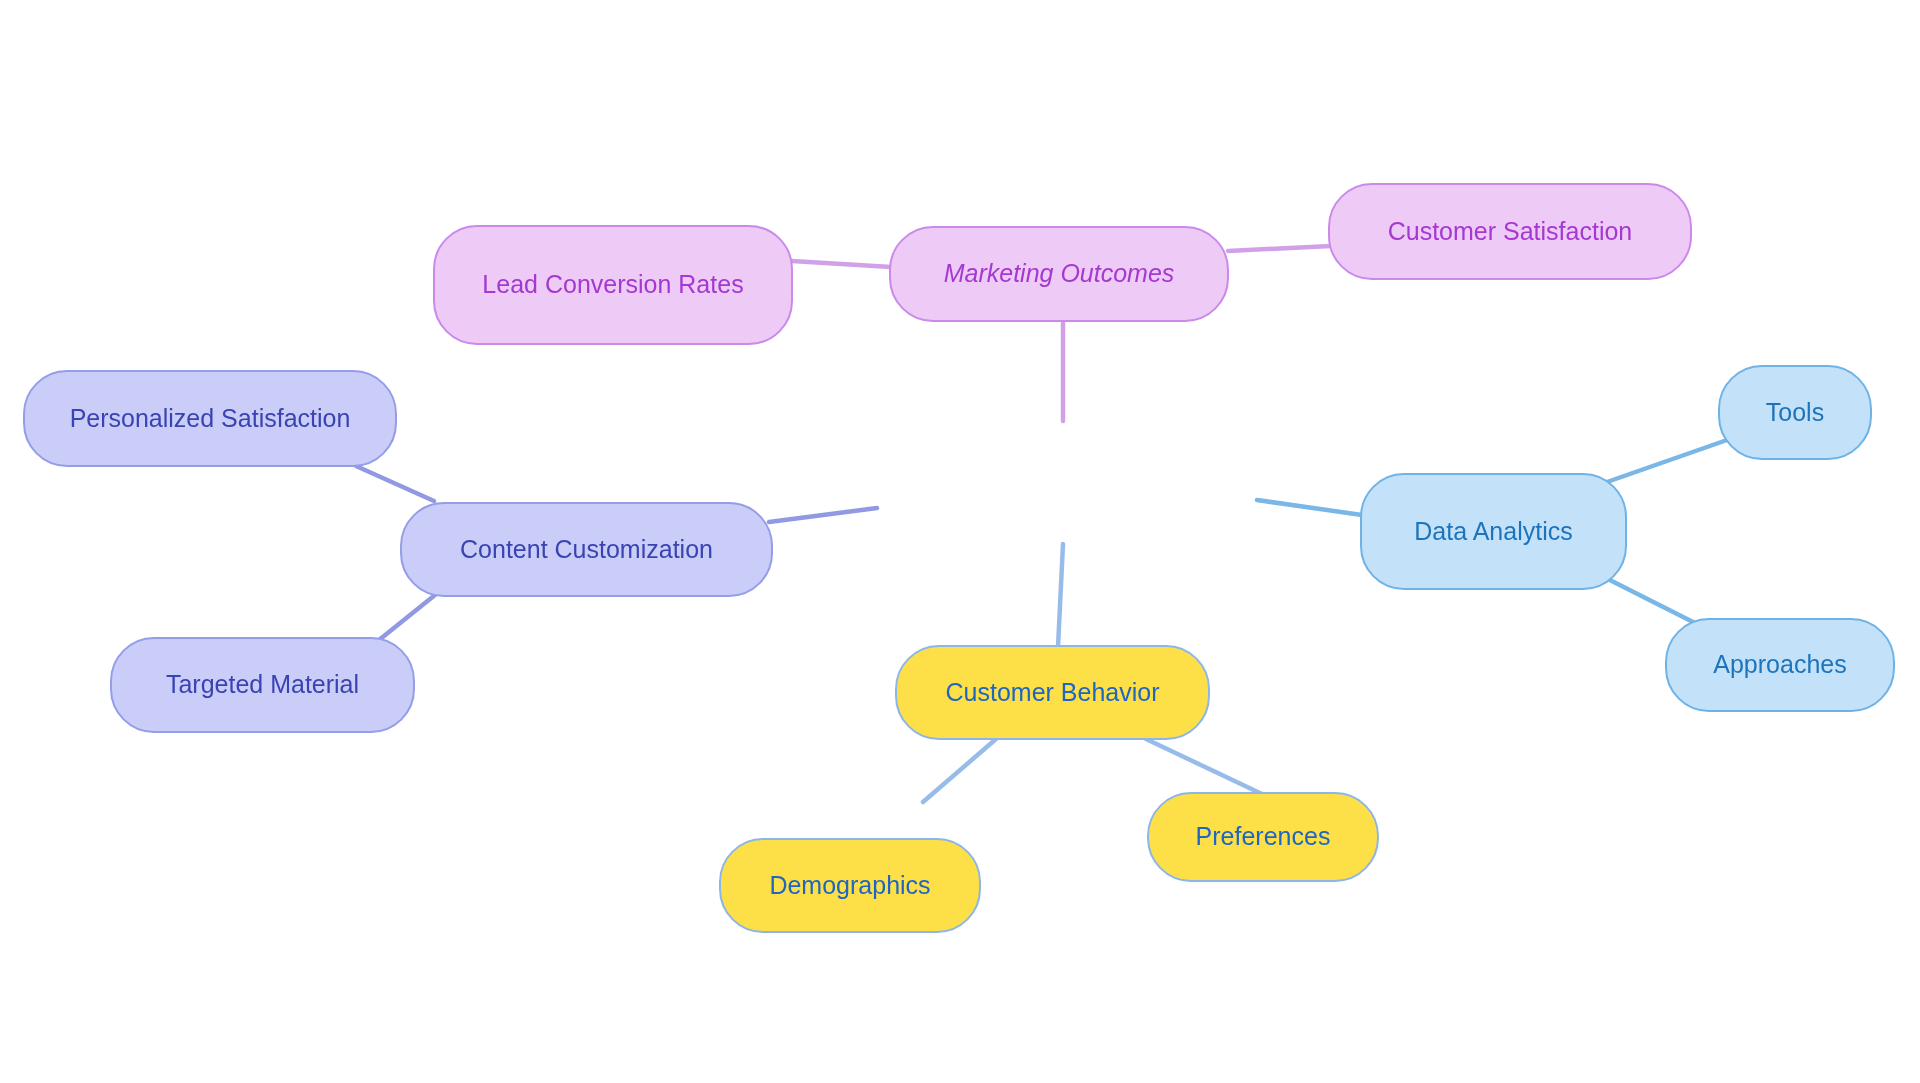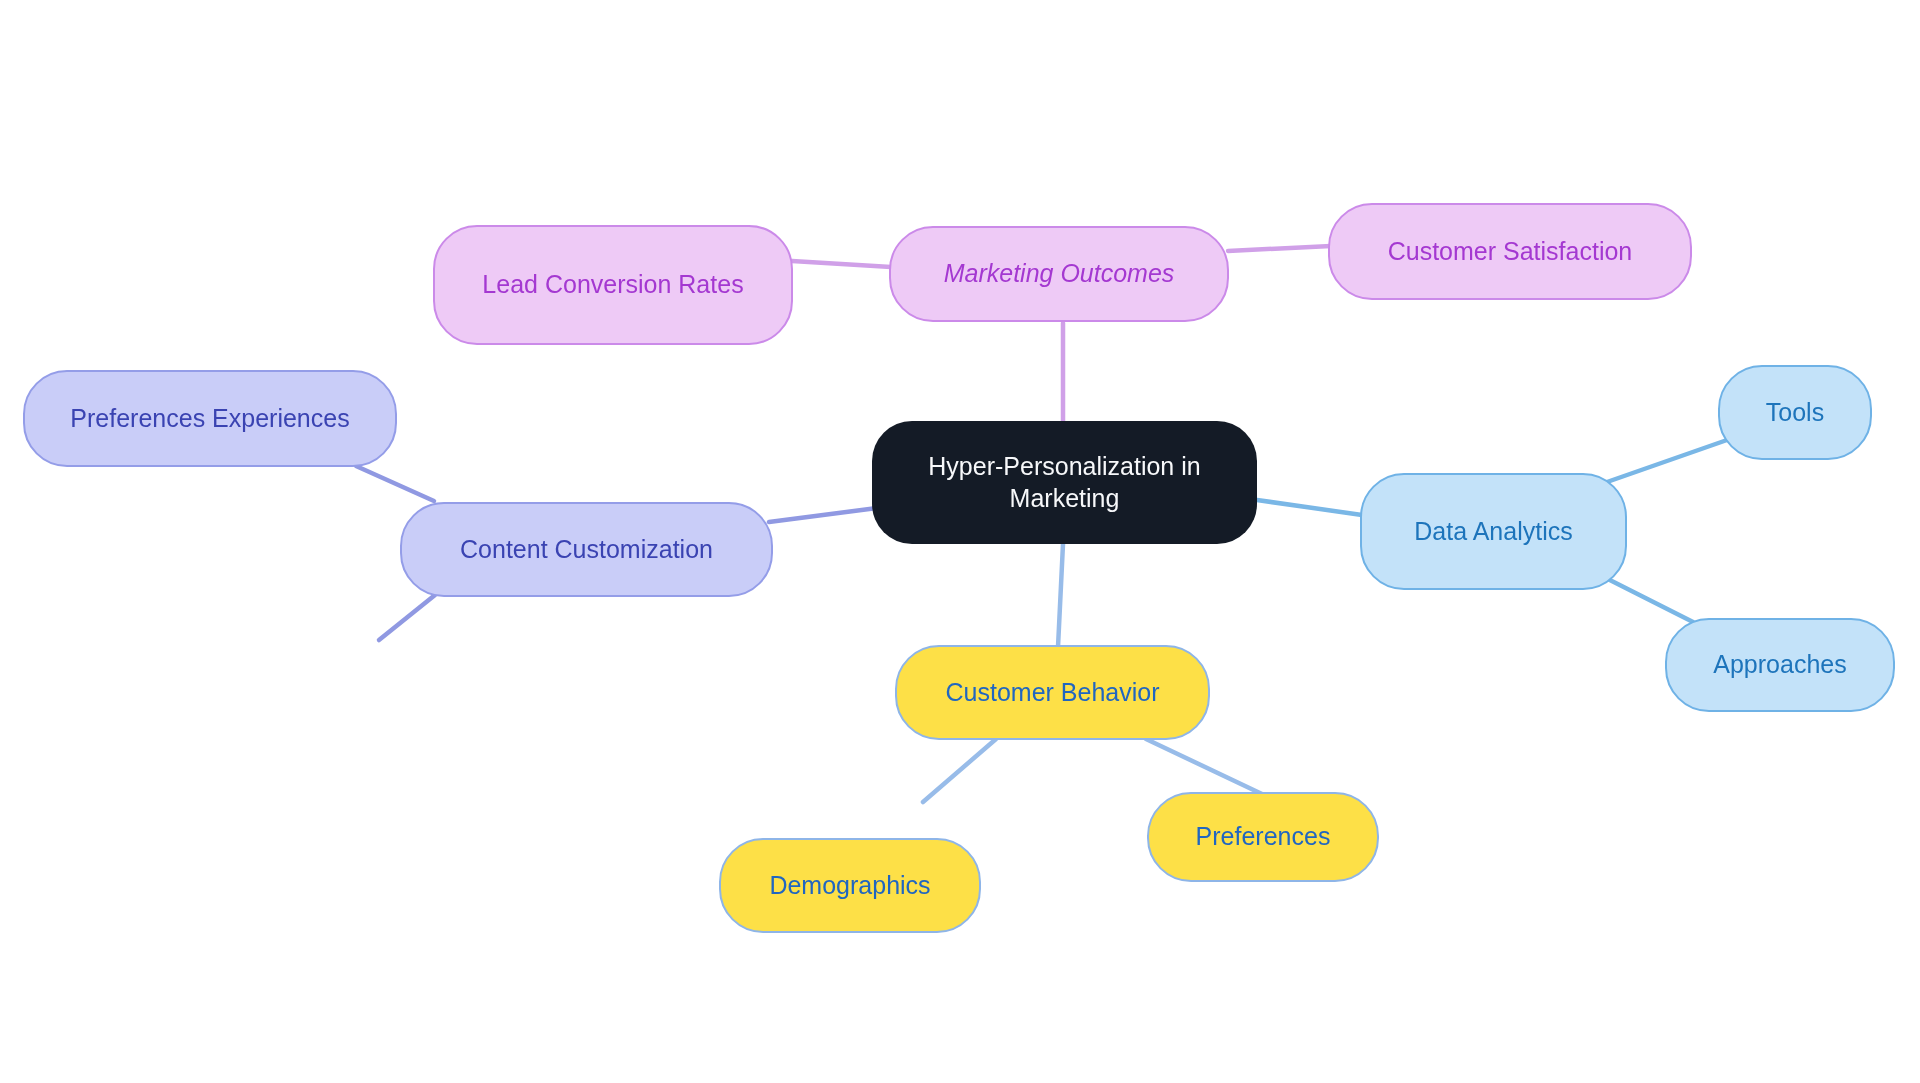--- a/index.html
+++ b/index.html
@@ -47,21 +47,21 @@
   .c-pink   { background: #eecaf6; border-color: #cb8ae9; color: #a438d1; }
   
   .c-lav    { background: #c9cdf8; border-color: #949de8; color: #3a43b2; }
   
   .c-blue   { background: #c3e2f9; border-color: #6fb2e6; color: #1d74bb; text-align: right; }
   
   .c-lblue  { background: #fde047; border-color: #8eb5e8; color: #2066c1; }
 
   .n-marketing     { left: 889px;  top: 226px; width: 340px; height: 96px; font-style: italic; }
   .n-lead          { left: 433px;  top: 225px; width: 360px; height: 120px; }
-  .n-satisfaction  { left: 1328px; top: 183px; width: 364px; height: 97px; margin-top: 20px; }
+  .n-satisfaction  { left: 1328px; top: 183px; width: 364px; height: 97px; }
 
   .n-content       { left: 400px;  top: 502px; width: 373px; height: 95px; }
   .n-personalized  { left: 23px;   top: 370px; width: 374px; height: 97px; }
   .n-targeted      { left: 110px;  top: 637px; width: 305px; height: 96px; }
 
   .n-data          { left: 1360px; top: 473px; width: 267px; height: 117px; }
   .n-tools         { left: 1718px; top: 365px; width: 154px; height: 95px; }
   .n-approaches    { left: 1665px; top: 618px; width: 230px; height: 94px; }
 
   .n-behavior      { left: 895px;  top: 645px; width: 315px; height: 95px; }
@@ -91,28 +91,28 @@
 
     <line class="e-blue" x1="1257" y1="500" x2="1362" y2="515"></line>
     <line class="e-blue" x1="1607" y1="482" x2="1727" y2="440"></line>
     <line class="e-blue" x1="1590" y1="570" x2="1693" y2="622"></line>
 
     <line class="e-lblue" x1="1063" y1="544" x2="1058" y2="647"></line>
     <line class="e-lblue" x1="996" y1="739" x2="923" y2="802"></line>
     <line class="e-lblue" x1="1146" y1="739" x2="1262" y2="794"></line>
   </svg>
 
-  <div class="node n-central">Hyper-Personalization in Marketing</div>
 
   <div class="node c-pink n-marketing">Marketing Outcomes</div>
   <div class="node c-pink n-lead">Lead Conversion Rates</div>
   <div class="node c-pink n-satisfaction">Customer Satisfaction</div>
 
   <div class="node c-lav n-content">Content Customization</div>
-  <div class="node c-lav n-personalized">Preferences Experiences</div>
+  <div class="node c-lav n-personalized">Personalized Satisfaction</div>
+  <div class="node c-lav n-targeted">Targeted Material</div>
 
   <div class="node c-blue n-data">Data Analytics</div>
   <div class="node c-blue n-tools">Tools</div>
   <div class="node c-blue n-approaches">Approaches</div>
 
   <div class="node c-lblue n-behavior">Customer Behavior</div>
   <div class="node c-lblue n-demographics">Demographics</div>
   <div class="node c-lblue n-preferences">Preferences</div>
 
 </div>

